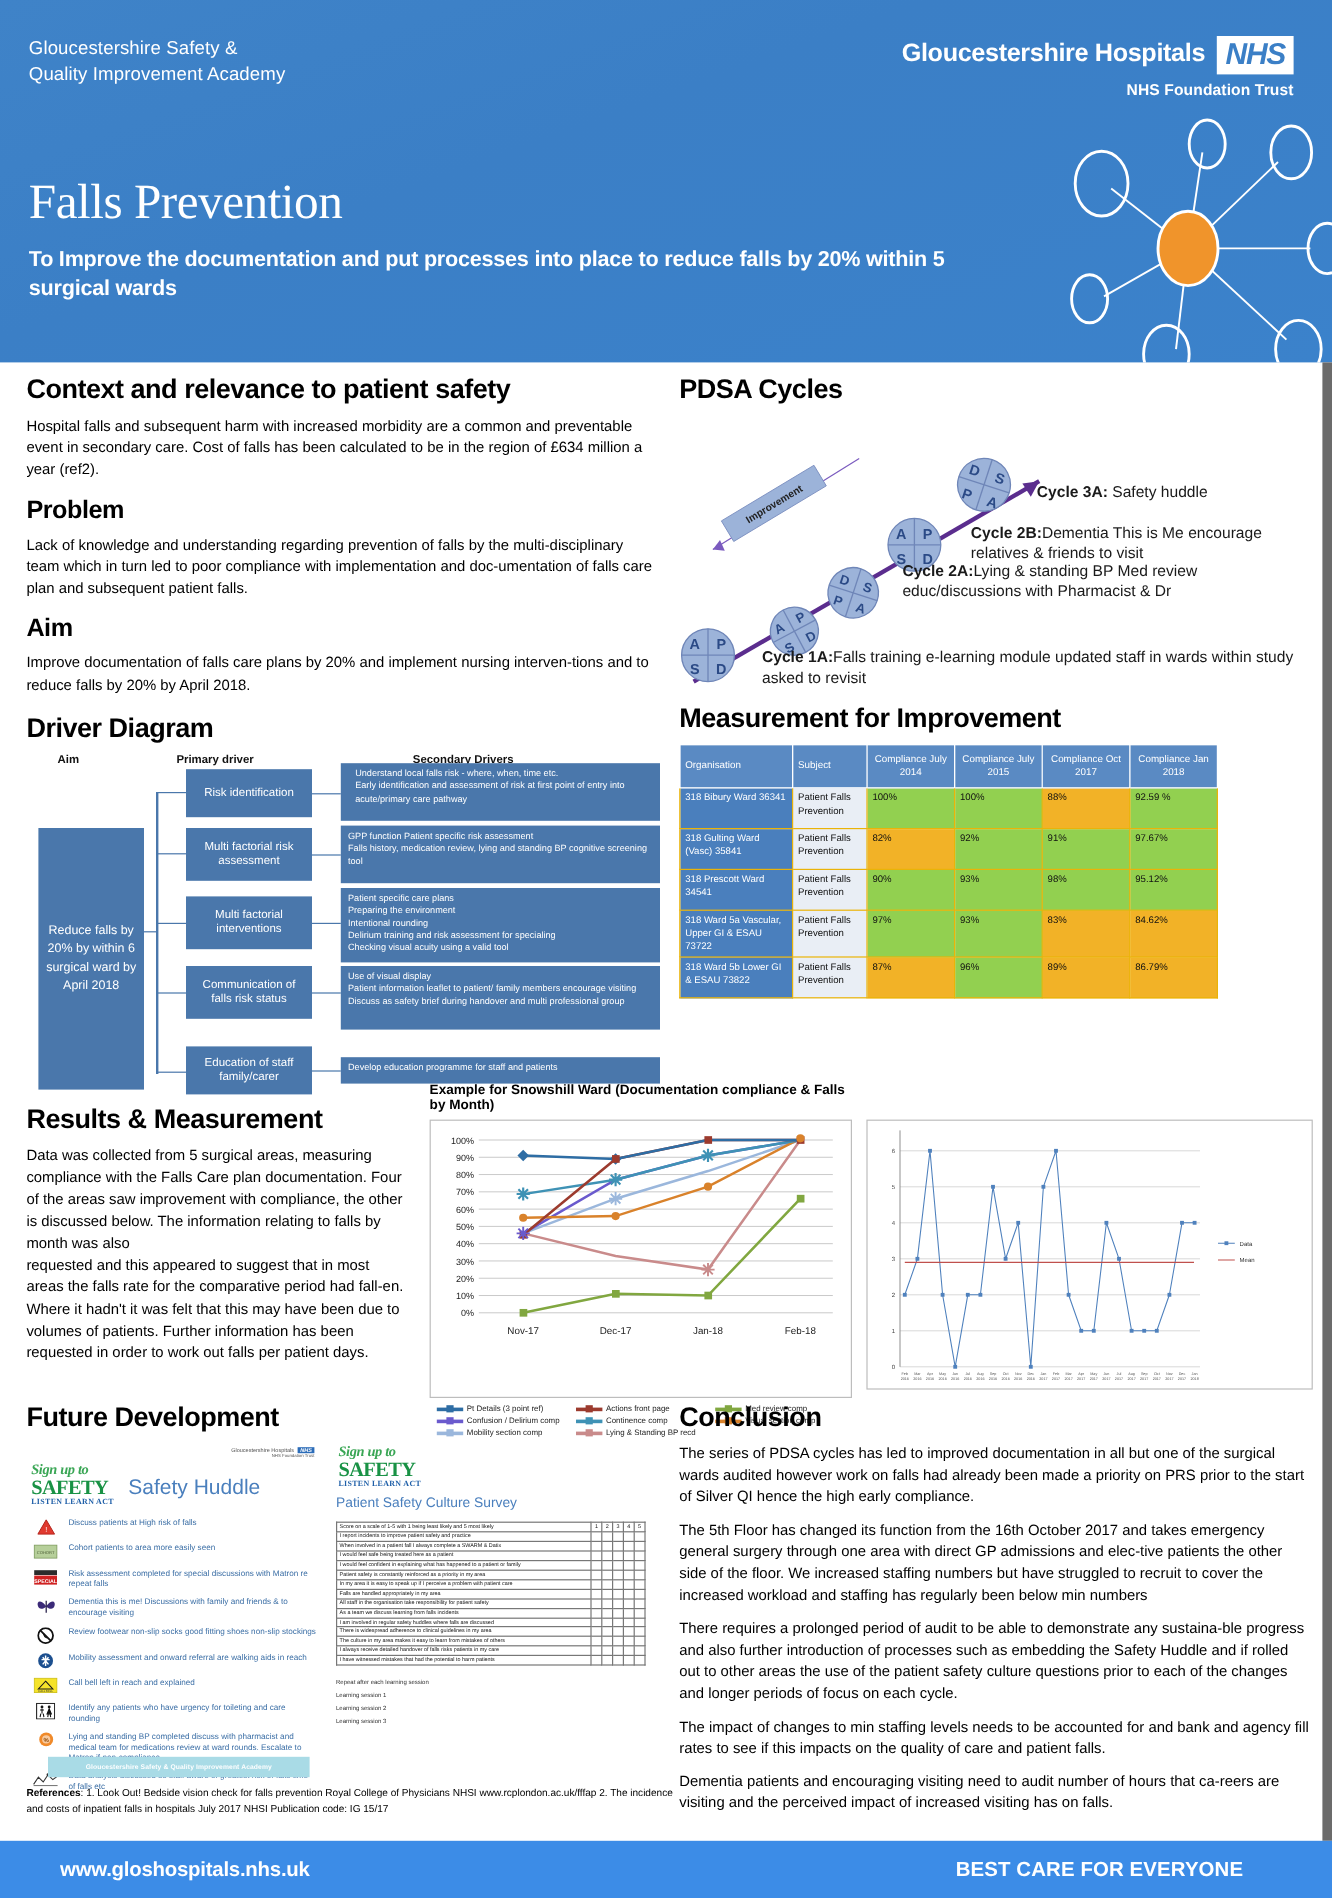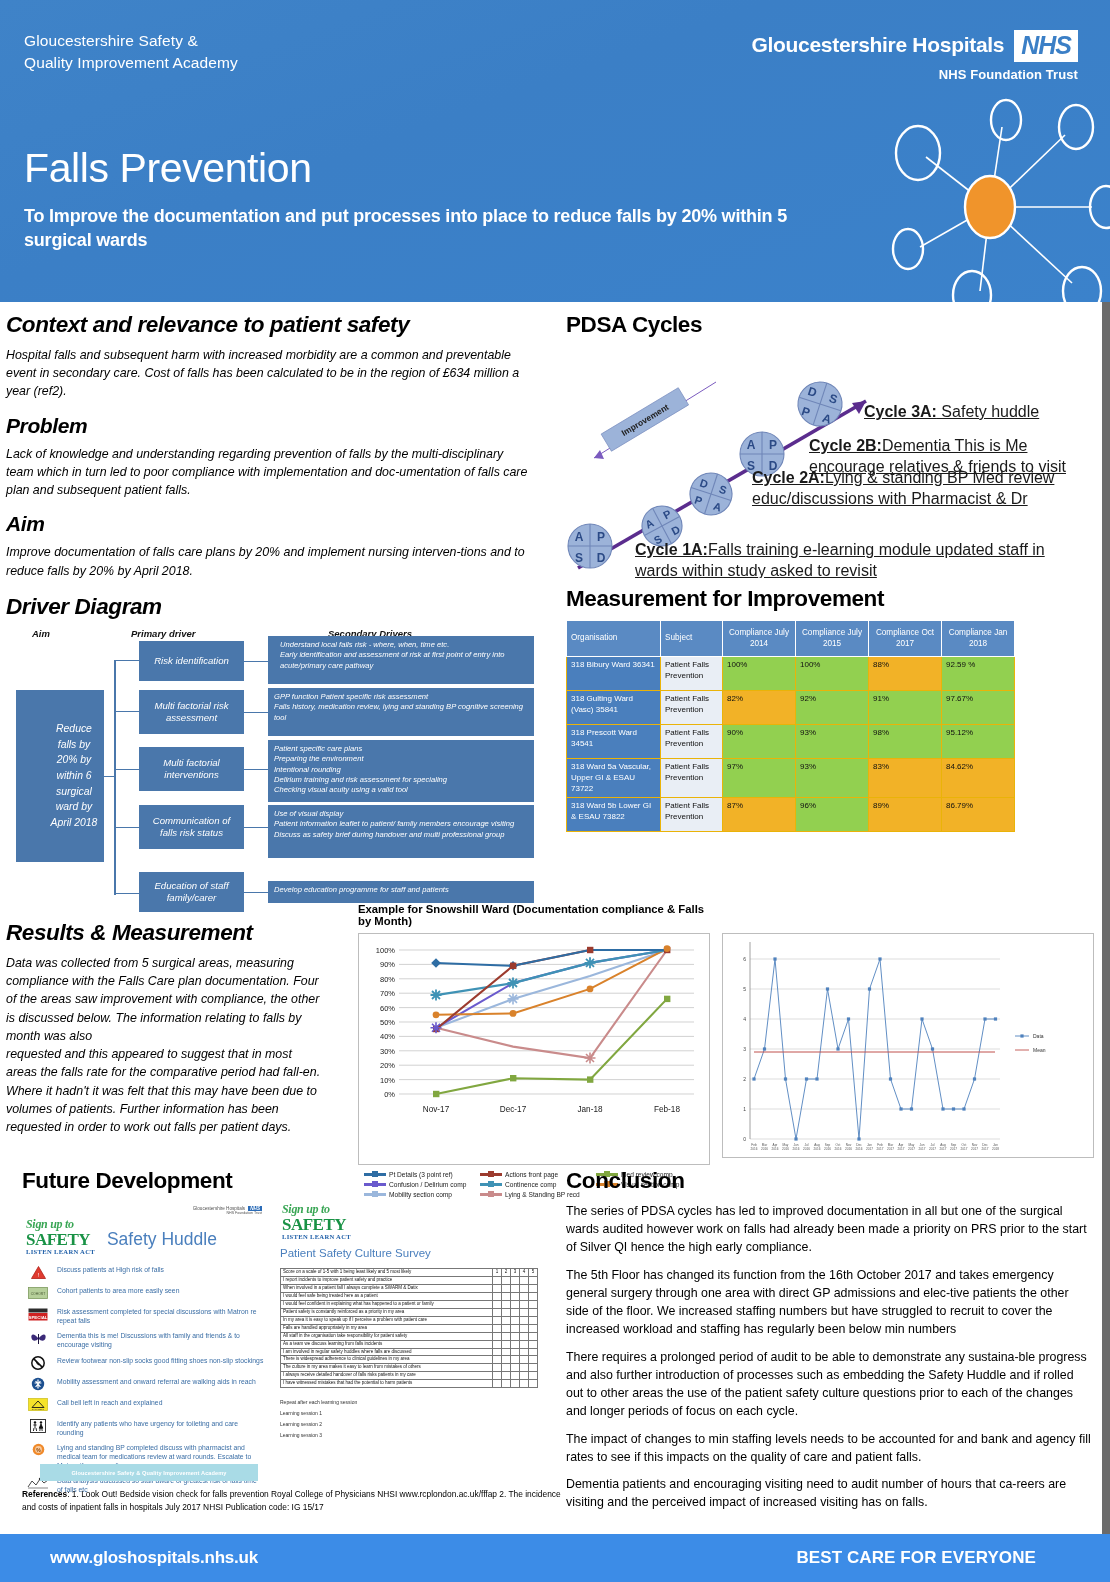--- a/index.html
+++ b/index.html
@@ -21,48 +21,48 @@
               font-size:15.5px; line-height:1.45; font-weight:400; letter-spacing:.1px; }
   .hdr-right { position:absolute; right:32px; top:30px; text-align:right; color:#fff; }
   .hdr-trustline { display:flex; align-items:flex-start; justify-content:flex-end; gap:10px; }
   .trust-name { font-size:21px; font-weight:bold; letter-spacing:-.3px; line-height:1; padding-top:4px; }
   .nhs-box { background:#fff; color:#3b7fc6; font-weight:bold; font-style:italic;
              font-size:25px; line-height:1; padding:3px 7px 4px; letter-spacing:-1px;
              font-family:"Liberation Sans", sans-serif; }
   .trust-sub { font-size:13px; font-weight:bold; margin-top:5px; letter-spacing:.1px; }
 
   .hdr-title { position:absolute; left:24px; top:148px; color:#fff;
-               font-size:41px; font-weight:400; letter-spacing:-.4px; line-height:1; }
+               font-size:41px; font-weight:400; letter-spacing:-.4px; line-height:1;font-family:Liberation Serif, serif; }
   .hdr-sub { position:absolute; left:24px; top:205px; width:830px; color:#fff;
              font-size:18px; font-weight:bold; line-height:1.32; letter-spacing:-.2px; }
 
   .hdr-graphic { position:absolute; right:-10px; top:95px; width:260px; height:220px; }
 
   
   .h2 { font-size:22.5px; font-weight:bold; letter-spacing:-.4px; margin:0 0 8px 0; }
   .h3 { font-size:21px; font-weight:bold; letter-spacing:-.4px; margin:0 0 7px 0; }
   .body-txt { font-size:12.4px; line-height:1.47; text-align:left; }
   .body-txt p { margin:0 0 9px 0; }
 
-  .colL { position:absolute; left:6px; top:312px; width:528px;font-style:italic; }
+  .colL { position:absolute; left:22px; top:312px; width:528px; }
   .colR { position:absolute; left:566px; top:312px; width:528px; }
 
   
   .dd-wrap { position:relative; width:530px; height:270px; margin-top:2px; }
   .dd-hdr { position:absolute; font-size:9.5px; font-weight:bold; color:#111; }
   .dd-box { position:absolute; background:#4a77ab; color:#fff; font-size:9.6px;
             line-height:1.25; display:flex; align-items:center; justify-content:center;
             text-align:center; padding:2px 4px; }
   .dd-sec { position:absolute; background:#4a77ab; color:#fff; font-size:7.6px;
             line-height:1.36; padding:4px 6px; }
   .dd-line { position:absolute; background:#4a77ab; }
 
   
   .pdsa-wrap { position:relative; width:530px; height:232px; margin-top:4px; overflow:hidden; }
-  .pdsa-txt { position:absolute; font-size:16px; color:#1a1a1a; line-height:1.3;text-decoration:underline; }
+  .pdsa-txt { position:absolute; font-size:13px; color:#1a1a1a; line-height:1.3; }
   .pdsa-txt b { font-weight:bold; }
 
   
   table.meas { border-collapse:collapse; width:448px; margin-top:6px; table-layout:fixed; }
   table.meas th { background:#5a8ac3; color:#fff; font-size:8.2px; font-weight:400;
                   border:1px solid #fff; padding:4px 4px; height:36px; vertical-align:middle;
                   text-align:center; line-height:1.3; }
   table.meas th.left { text-align:left; }
   table.meas td { font-size:8px; border:1px solid #eab308; padding:3px 4px; height:34px;
                   vertical-align:top; line-height:1.35; }
@@ -172,21 +172,21 @@
     <div class="h2" style="margin-top:14px;">Driver Diagram</div>
 
     <div class="dd-wrap">
       <div class="dd-hdr" style="left:26px;  top:0;">Aim</div>
       <div class="dd-hdr" style="left:125px; top:0;">Primary driver</div>
       <div class="dd-hdr" style="left:322px; top:0;">Secondary Drivers</div>
 
       <div class="dd-line" style="left:108px; top:32px;  width:1.6px; height:235px;"></div>
       <div class="dd-line" style="left:98px;  top:148px; width:11px;  height:1.6px;"></div>
 
-      <div class="dd-box" style="left:10px; top:62px; width:88px; height:172px; line-height:1.5; font-size:10.4px;padding-left:32px;">Reduce falls by 20% by within 6 surgical ward by April 2018</div>
+      <div class="dd-box" style="left:10px; top:62px; width:88px; height:218px; line-height:1.5; font-size:10.4px;">Reduce falls by 20% by within 6 surgical ward by April 2018</div>
 
       <div class="dd-line" style="left:108px; top:32px;  width:25px; height:1.6px;"></div>
       <div class="dd-line" style="left:108px; top:83px;  width:25px; height:1.6px;"></div>
       <div class="dd-line" style="left:108px; top:141px; width:25px; height:1.6px;"></div>
       <div class="dd-line" style="left:108px; top:199px; width:25px; height:1.6px;"></div>
       <div class="dd-line" style="left:108px; top:265px; width:25px; height:1.6px;"></div>
 
       <div class="dd-box" style="left:133px; top:13px;  width:105px; height:40px;">Risk identification</div>
       <div class="dd-box" style="left:133px; top:62px;  width:105px; height:44px;">Multi factorial risk assessment</div>
       <div class="dd-box" style="left:133px; top:119px; width:105px; height:44px;">Multi factorial interventions</div>

